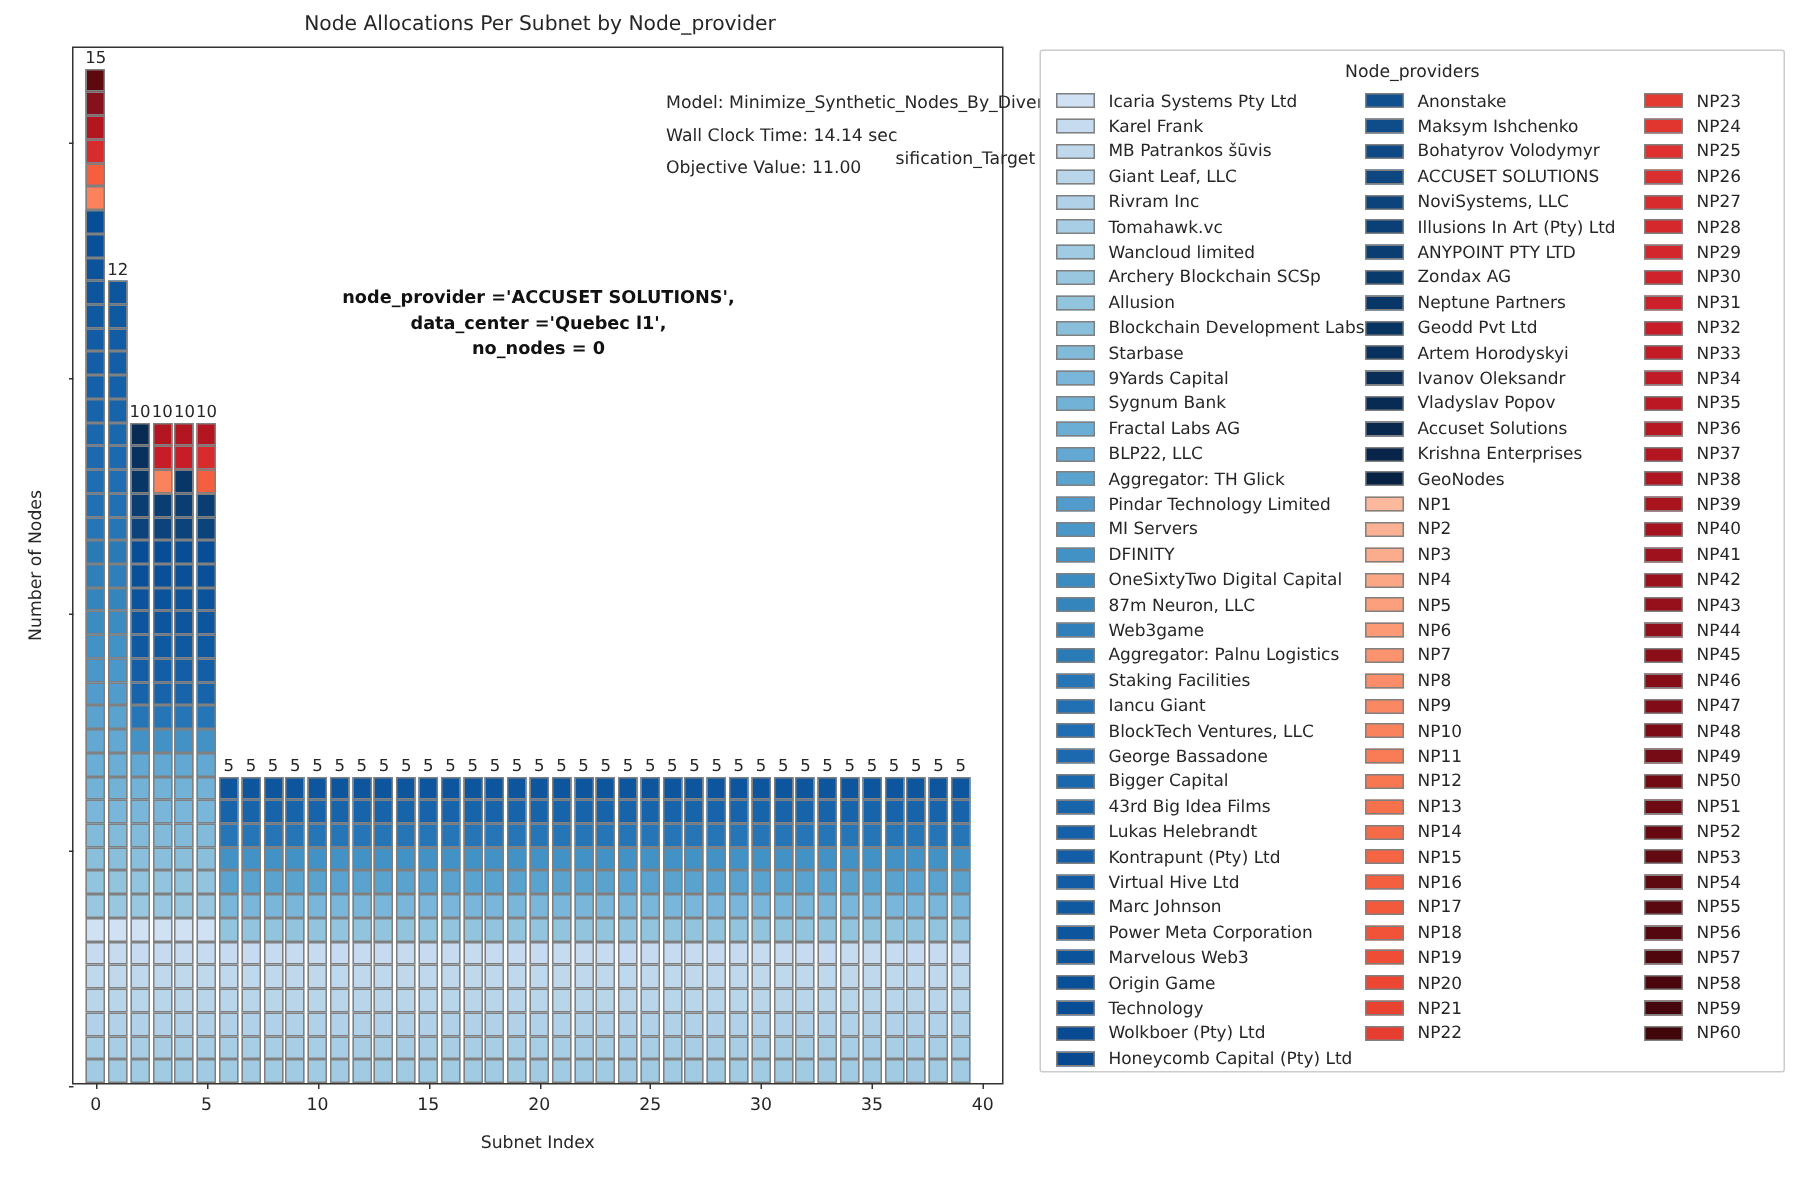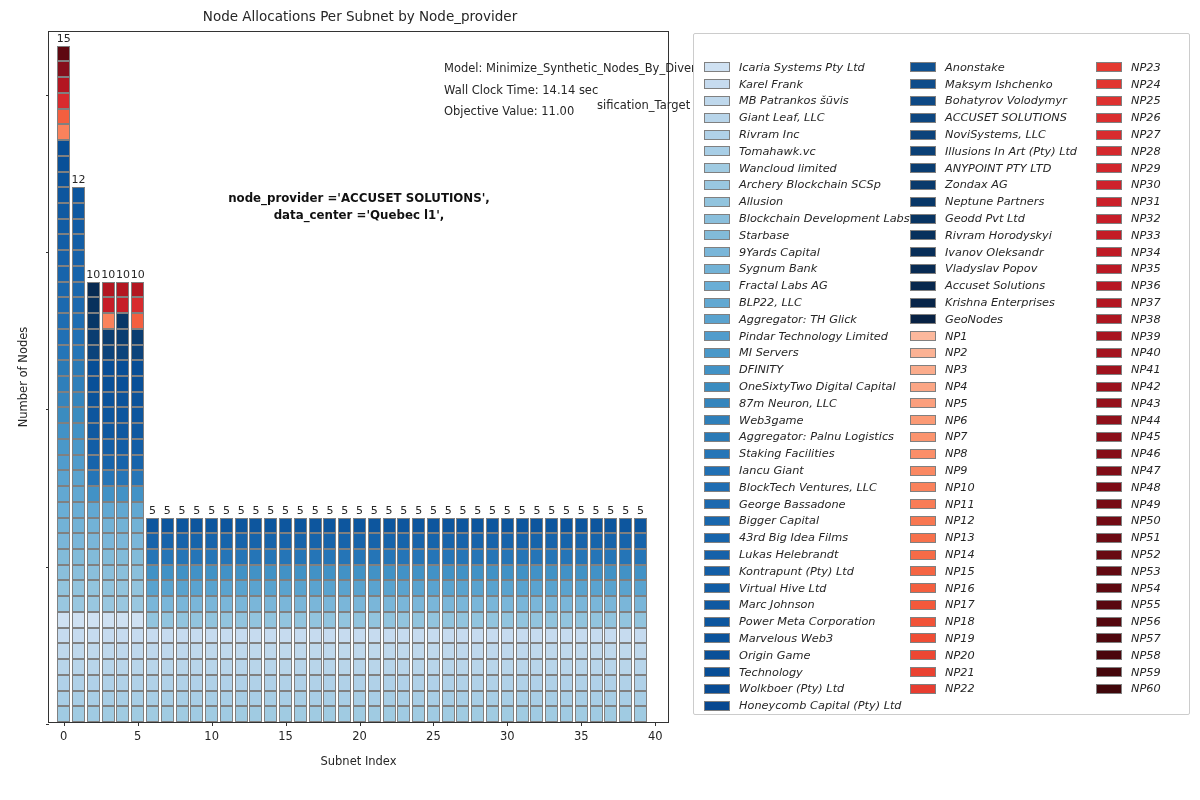--- a/index.html
+++ b/index.html
@@ -51,21 +51,21 @@
     font-size:11.8px;font-weight:bold;color:#111;line-height:16.8px;
   }
 
   
   #legend-box{
     position:absolute;left:693px;top:33px;width:497px;height:682px;
     border:1px solid #cccccc;border-radius:2px;background:#fff;box-sizing:border-box;
   }
   #legend-title{position:absolute;left:0;top:6px;width:100%;text-align:center;
     font-size:11.5px;color:#262626;}
-  .legend-col{position:absolute;top:25px;font-style:italic;}
+  .legend-col{position:absolute;top:25px;}
   #col-0{left:10px;}
   #col-1{left:216px;}
   #col-2{left:402px;}
   .legend-item{display:flex;align-items:center;height:16.8px;}
   .swatch{width:26px;height:10px;border:1px solid #808080;
           box-sizing:border-box;flex:none;margin-right:9px;}
   .legend-label{font-size:11.3px;color:#262626;white-space:nowrap;}
 </style>
 </head>
 <body>
@@ -855,26 +855,28 @@
       <div class="bar-val" style="left: 576.643px; top: 471.545px;">5</div>
       <div class="bar-val" style="left: 591.429px; top: 471.545px;">5</div>
       <div id="info-block">
         <div>Model: Minimize_Synthetic_Nodes_By_Divers</div>
         <div>Wall Clock Time: 14.14 sec</div>
         <div>Objective Value: 11.00</div>
       </div>
       <div id="center-note">
         <div>node_provider ='ACCUSET SOLUTIONS',</div>
         <div>data_center ='Quebec l1',</div>
+        <div>no_nodes = 0</div>
       </div>
     </div>
 <div id="clipped-text">sification_Target</div>
   </div>
 
 <div id="legend-box">
+  <div id="legend-title">Node_providers</div>
   <div class="legend-col" id="col-0">
       <div class="legend-item">
         <span class="swatch" style="background: rgb(207, 225, 242);"></span>
         <span class="legend-label">Icaria Systems Pty Ltd</span>
       </div>
       <div class="legend-item">
         <span class="swatch" style="background: rgb(198, 219, 239);"></span>
         <span class="legend-label">Karel Frank</span>
       </div>
       <div class="legend-item">
@@ -1062,21 +1064,21 @@
       <div class="legend-item">
         <span class="swatch" style="background: rgb(8, 55, 103);"></span>
         <span class="legend-label">Neptune Partners</span>
       </div>
       <div class="legend-item">
         <span class="swatch" style="background: rgb(8, 52, 98);"></span>
         <span class="legend-label">Geodd Pvt Ltd</span>
       </div>
       <div class="legend-item">
         <span class="swatch" style="background: rgb(8, 49, 93);"></span>
-        <span class="legend-label">Rivram Horodyskyi</span>
+        <span class="legend-label">Artem Horodyskyi</span>
       </div>
       <div class="legend-item">
         <span class="swatch" style="background: rgb(8, 46, 88);"></span>
         <span class="legend-label">Ivanov Oleksandr</span>
       </div>
       <div class="legend-item">
         <span class="swatch" style="background: rgb(8, 43, 83);"></span>
         <span class="legend-label">Vladyslav Popov</span>
       </div>
       <div class="legend-item">

